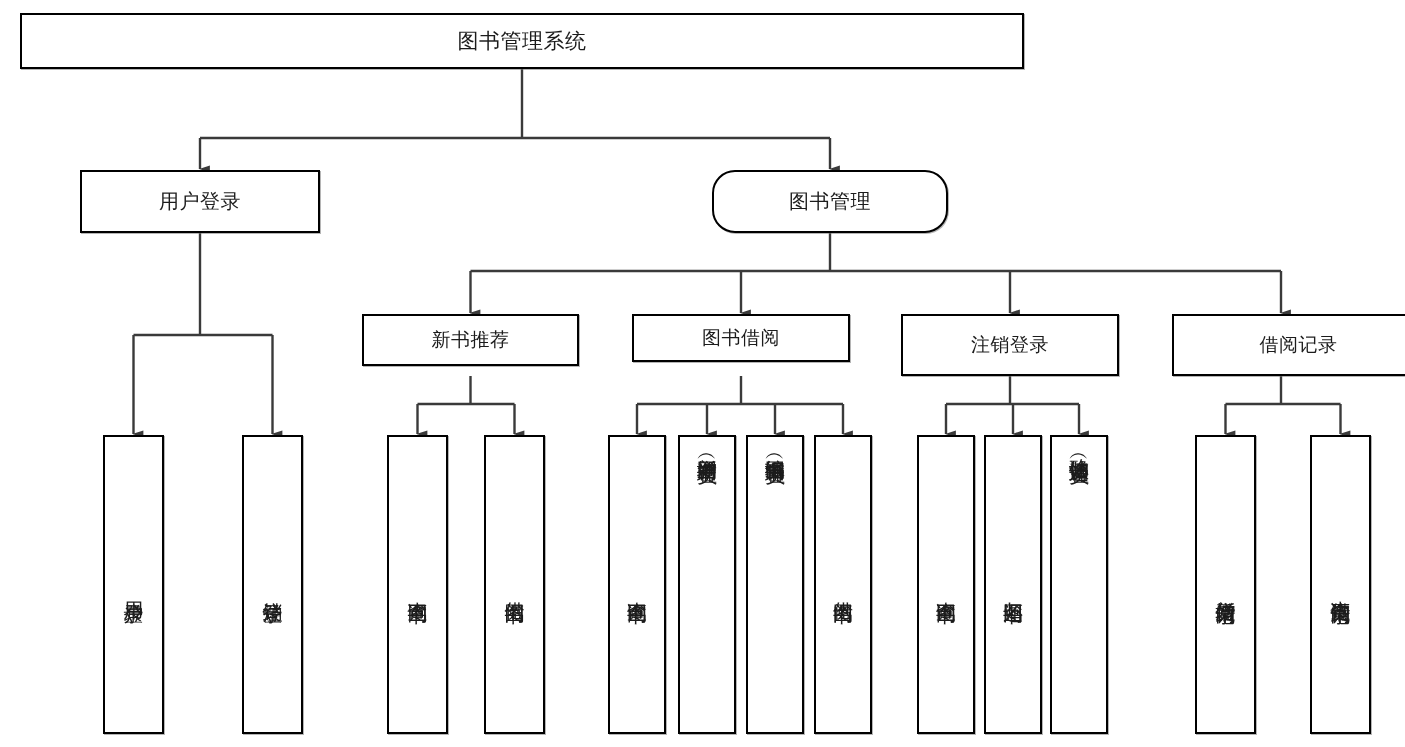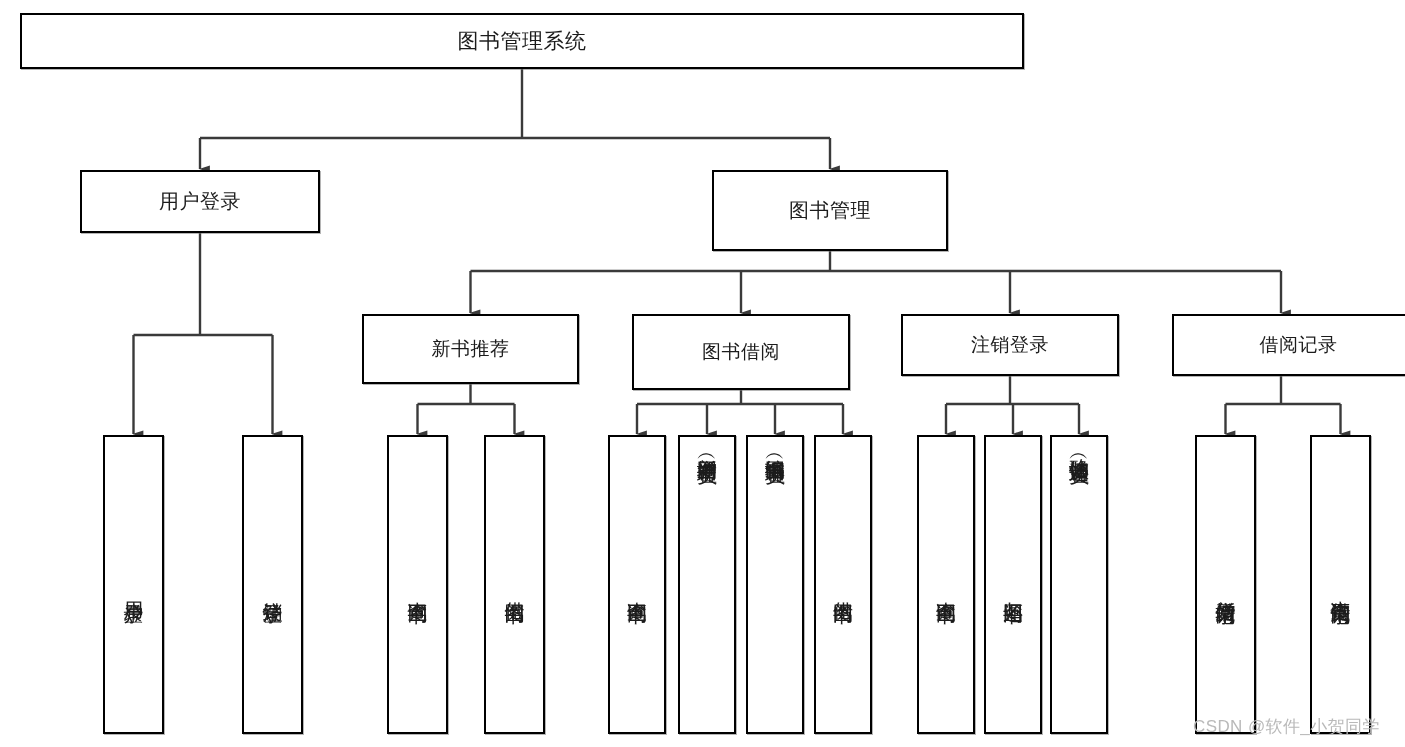--- a/index.html
+++ b/index.html
@@ -111,27 +111,27 @@
       <line x1="1225.5" y1="404" x2="1225.5" y2="434" stroke="#3a3a3a" stroke-width="2.4" marker-end="url(#arrow)"></line>
       <line x1="1340.5" y1="404" x2="1340.5" y2="434" stroke="#3a3a3a" stroke-width="2.4" marker-end="url(#arrow)"></line>
     </svg>
   <div id="node-layer">
       <div class="node root" style="left: 20px; top: 13px; width: 1004px; height: 56px;">
         <span class="label">图书管理系统</span>
       </div>
       <div class="node tier1" style="left: 80px; top: 170px; width: 240px; height: 63px;">
         <span class="label">用户登录</span>
       </div>
-      <div class="node tier1" style="left: 712px; top: 170px; width: 236px; height: 81px;">
+      <div class="node tier1" style="left: 712px; top: 170px; width: 236px; height: 63px; border-radius: 23px;">
         <span class="label">图书管理</span>
       </div>
-      <div class="node tier2" style="left: 362px; top: 314px; width: 217px; height: 70px;">
+      <div class="node tier2" style="left: 362px; top: 314px; width: 217px; height: 52px;">
         <span class="label">新书推荐</span>
       </div>
-      <div class="node tier2" style="left: 632px; top: 314px; width: 218px; height: 76px;">
+      <div class="node tier2" style="left: 632px; top: 314px; width: 218px; height: 48px;">
         <span class="label">图书借阅</span>
       </div>
       <div class="node tier2" style="left: 901px; top: 314px; width: 218px; height: 62px;">
         <span class="label">注销登录</span>
       </div>
       <div class="node tier2" style="left: 1172px; top: 314px; width: 253px; height: 62px;">
         <span class="label">借阅记录</span>
       </div>
       <div class="node leaf centered" style="left: 103px; top: 435px; width: 61px; height: 299px;">
         <span class="label">用户登录</span>
@@ -166,14 +166,13 @@
       <div class="node leaf" style="left: 1050px; top: 435px; width: 58px; height: 299px;">
         <span class="label">确认归还（管理员）</span>
       </div>
       <div class="node leaf centered" style="left: 1195px; top: 435px; width: 61px; height: 299px;">
         <span class="label">新增借阅记录</span>
       </div>
       <div class="node leaf centered" style="left: 1310px; top: 435px; width: 61px; height: 299px;">
         <span class="label">查询借阅记录</span>
       </div>
     </div>
-  <div class="watermark" id="watermark" style="left: 1193px; top: 715px;">CSDN @软件_小贺同学</div>
 </div>
 
 </body></html>

